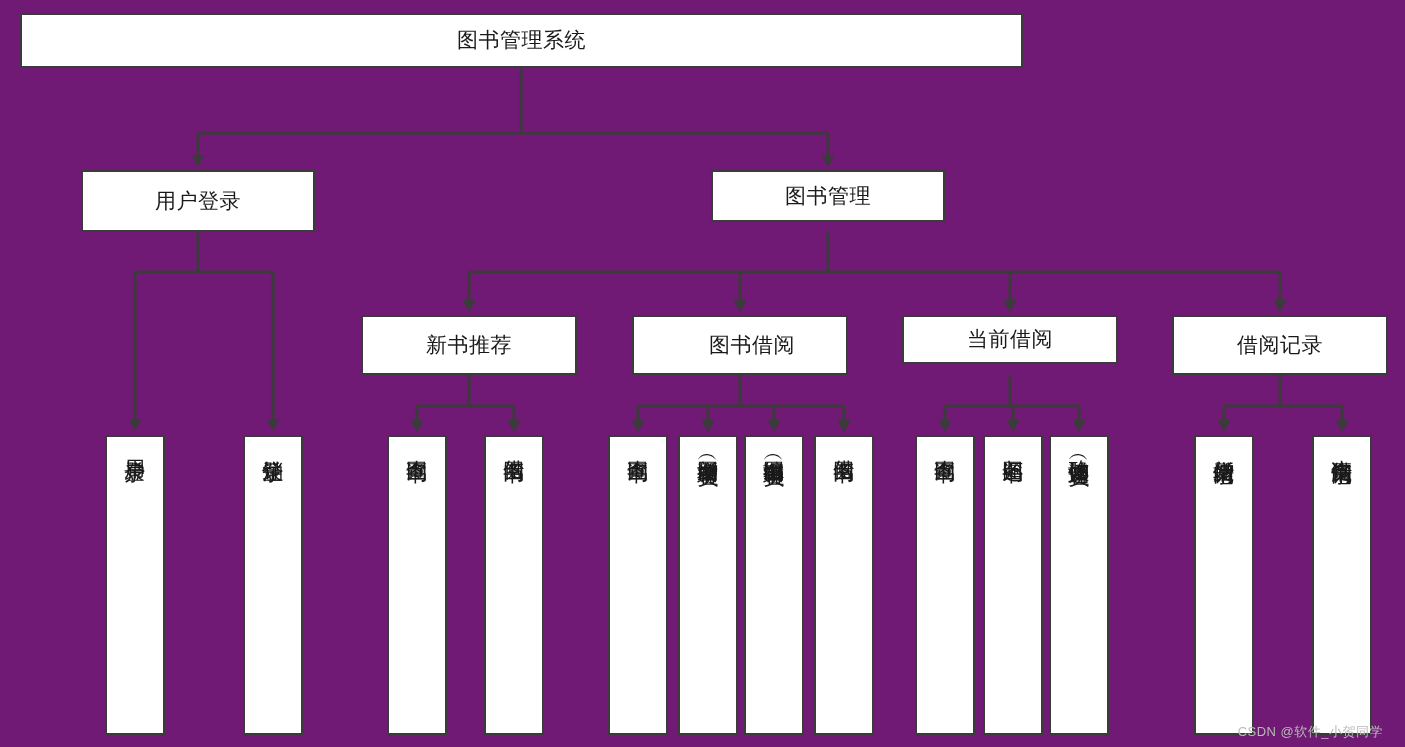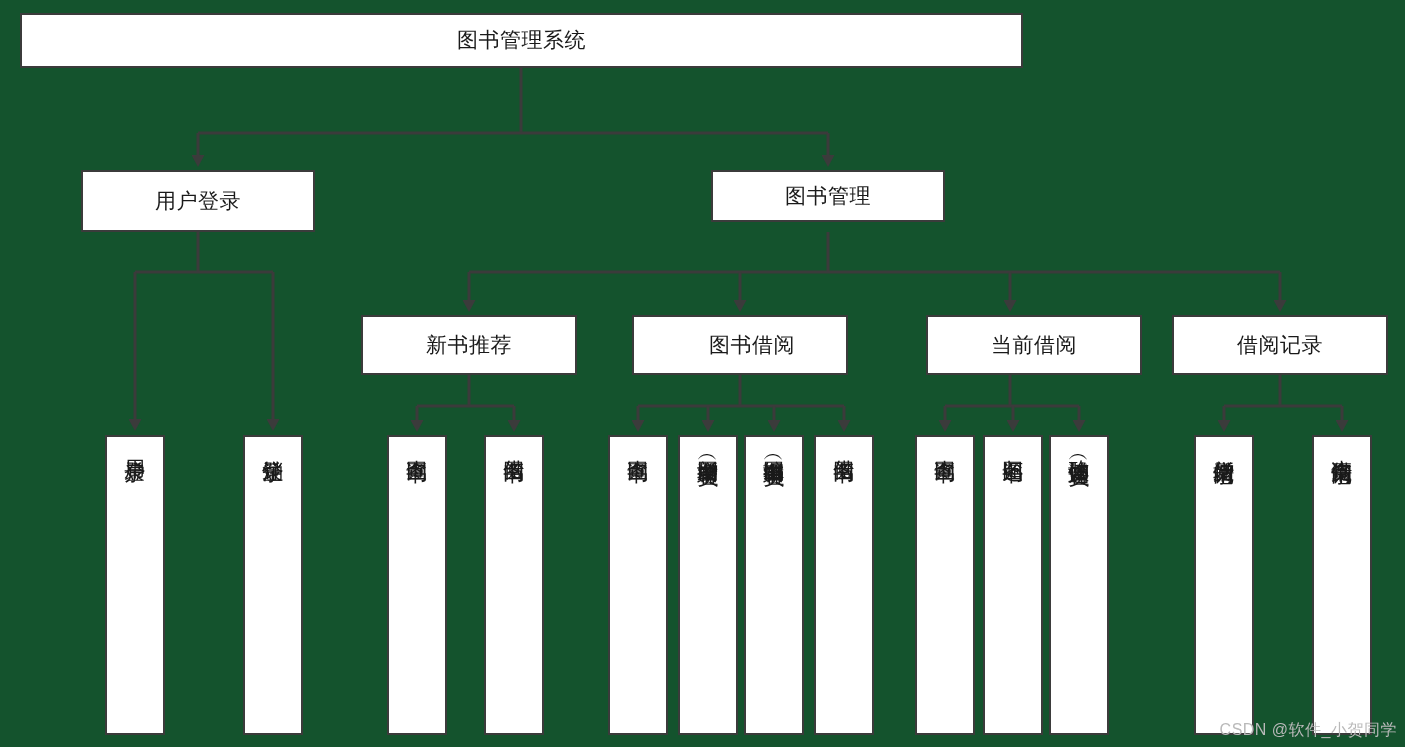--- a/index.html
+++ b/index.html
@@ -8,21 +8,21 @@
     padding: 0;
     background: #ffffff;
   }
   body {
     font-family: "Liberation Sans", "DejaVu Sans", sans-serif;
   }
   #canvas {
     position: relative;
     width: 1405px;
     height: 747px;
-    background: #14532d;
+    background: #701a75;
     overflow: hidden;
   }
   #edges {
     position: absolute;
     left: 0;
     top: 0;
     width: 1405px;
     height: 747px;
     pointer-events: none;
   }
@@ -50,23 +50,23 @@
   .node.leaf .label {
     writing-mode: vertical-rl;
     text-orientation: upright;
     font-size: 21px;
     line-height: 1.22;
     letter-spacing: 1px;
     white-space: nowrap;
   }
   #watermark {
     position: absolute;
-    right: 8px;
+    right: 22px;
     bottom: 6px;
-    font-size: 16px;
+    font-size: 13px;
     color: #b9b9b9;
     letter-spacing: 0.5px;
     white-space: nowrap;
     user-select: none;
   }
 </style>
 </head>
 <body>
 
 <div id="canvas">
@@ -131,21 +131,21 @@
   <div class="node" style="left:711px; top:170px; width:234px; height:52px;">
     <span class="label">图书管理</span>
   </div>
 
   <div class="node" style="left:361px; top:315px; width:216px; height:60px;text-align:right;">
     <span class="label">新书推荐</span>
   </div>
   <div class="node" style="left:632px; top:315px; width:216px; height:60px;padding-left:24px;">
     <span class="label">图书借阅</span>
   </div>
-  <div class="node" style="left:902px; top:315px; width:216px; height:60px;margin-left:24px;">
+  <div class="node" style="left:902px; top:315px; width:216px; height:49px;">
     <span class="label">当前借阅</span>
   </div>
   <div class="node" style="left:1172px; top:315px; width:216px; height:60px;text-align:right;">
     <span class="label">借阅记录</span>
   </div>
 
   <div class="node leaf" style="left:105px; top:435px; width:60px; height:300px;">
     <span class="label">用户登录</span>
   </div>
   <div class="node leaf" style="left:243px; top:435px; width:60px; height:300px;">

